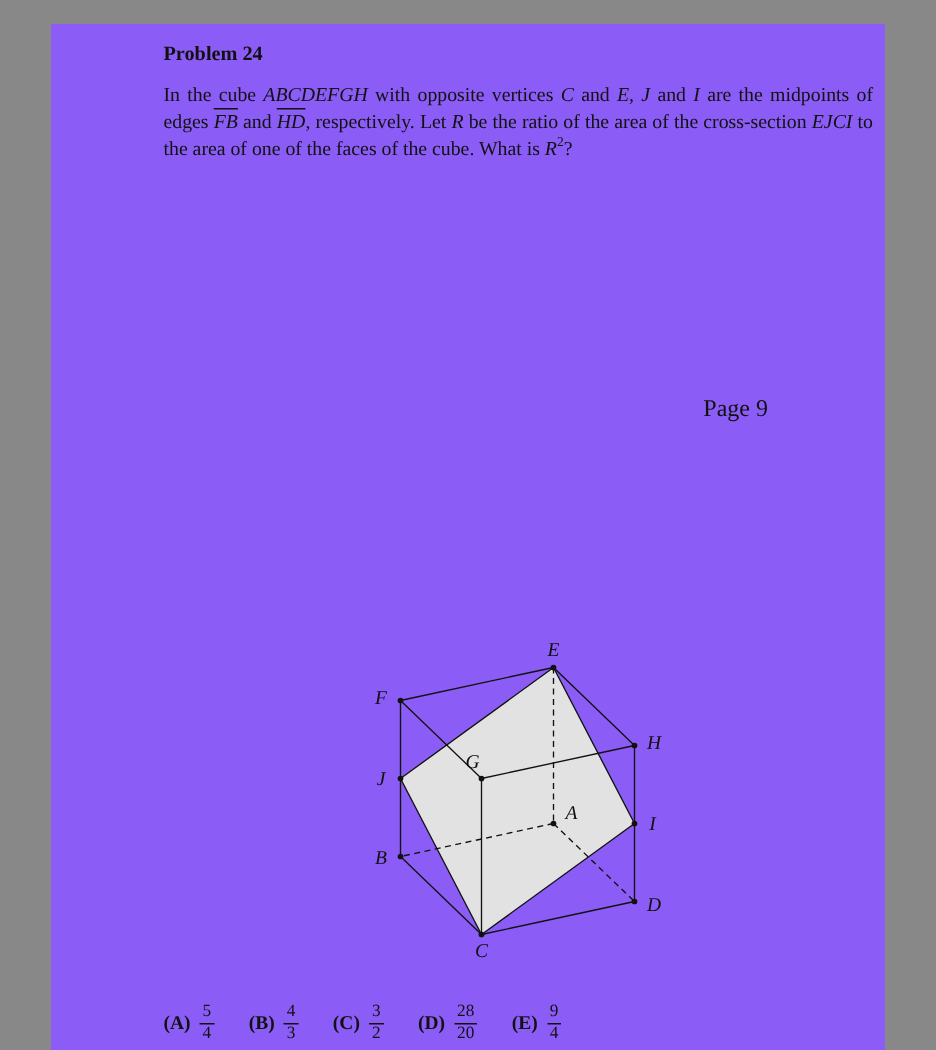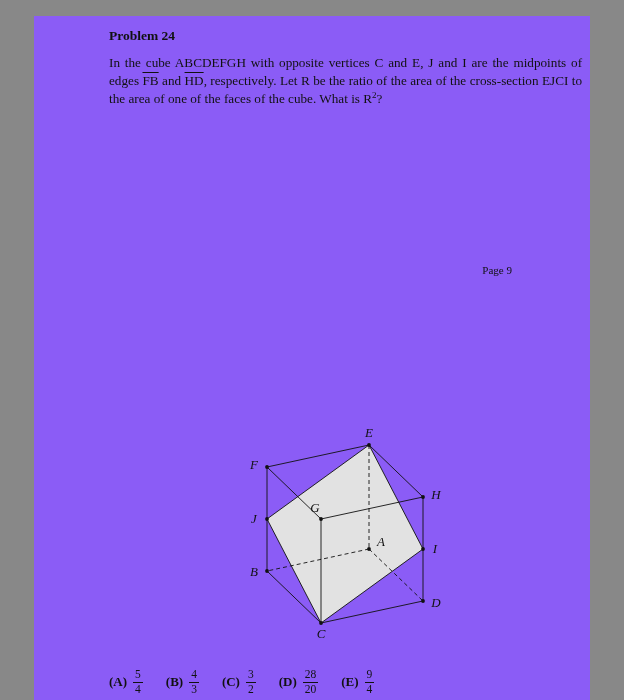--- a/index.html
+++ b/index.html
@@ -16,26 +16,26 @@
     position:absolute; left:75px; top:12px;
     font-weight:bold; font-size:13.5px;
   }
   .problem-body {
     position:absolute; left:75px; top:38px; width:473px;
     font-size:13.2px; line-height:1.38;
     text-align:justify;
     margin:0;
   }
   .plain { font-style:normal; }
-  .math { }
-  .mathover { text-decoration:overline; }
+  .math { font-style:italic; }
+  .mathover { font-style:italic; text-decoration:overline; }
   .sup { font-style:normal; vertical-align:super; font-size:9px; line-height:0; }
   .page-number {
     position:absolute; right:78px; top:248px;
-    font-size:11px;
+    font-size:16px;
   }
   .diagram-wrap {
     position:absolute; left:170px; top:401px;
     width:260px; height:240px;
   }
   .edge { stroke:#111111; stroke-width:0.9; }
   .dashed { stroke-dasharray:4 3; }
   .dot { fill:#111111; }
   .vlabel { font:italic 13px "Liberation Serif", serif; fill:#111111; }
   .choices {

